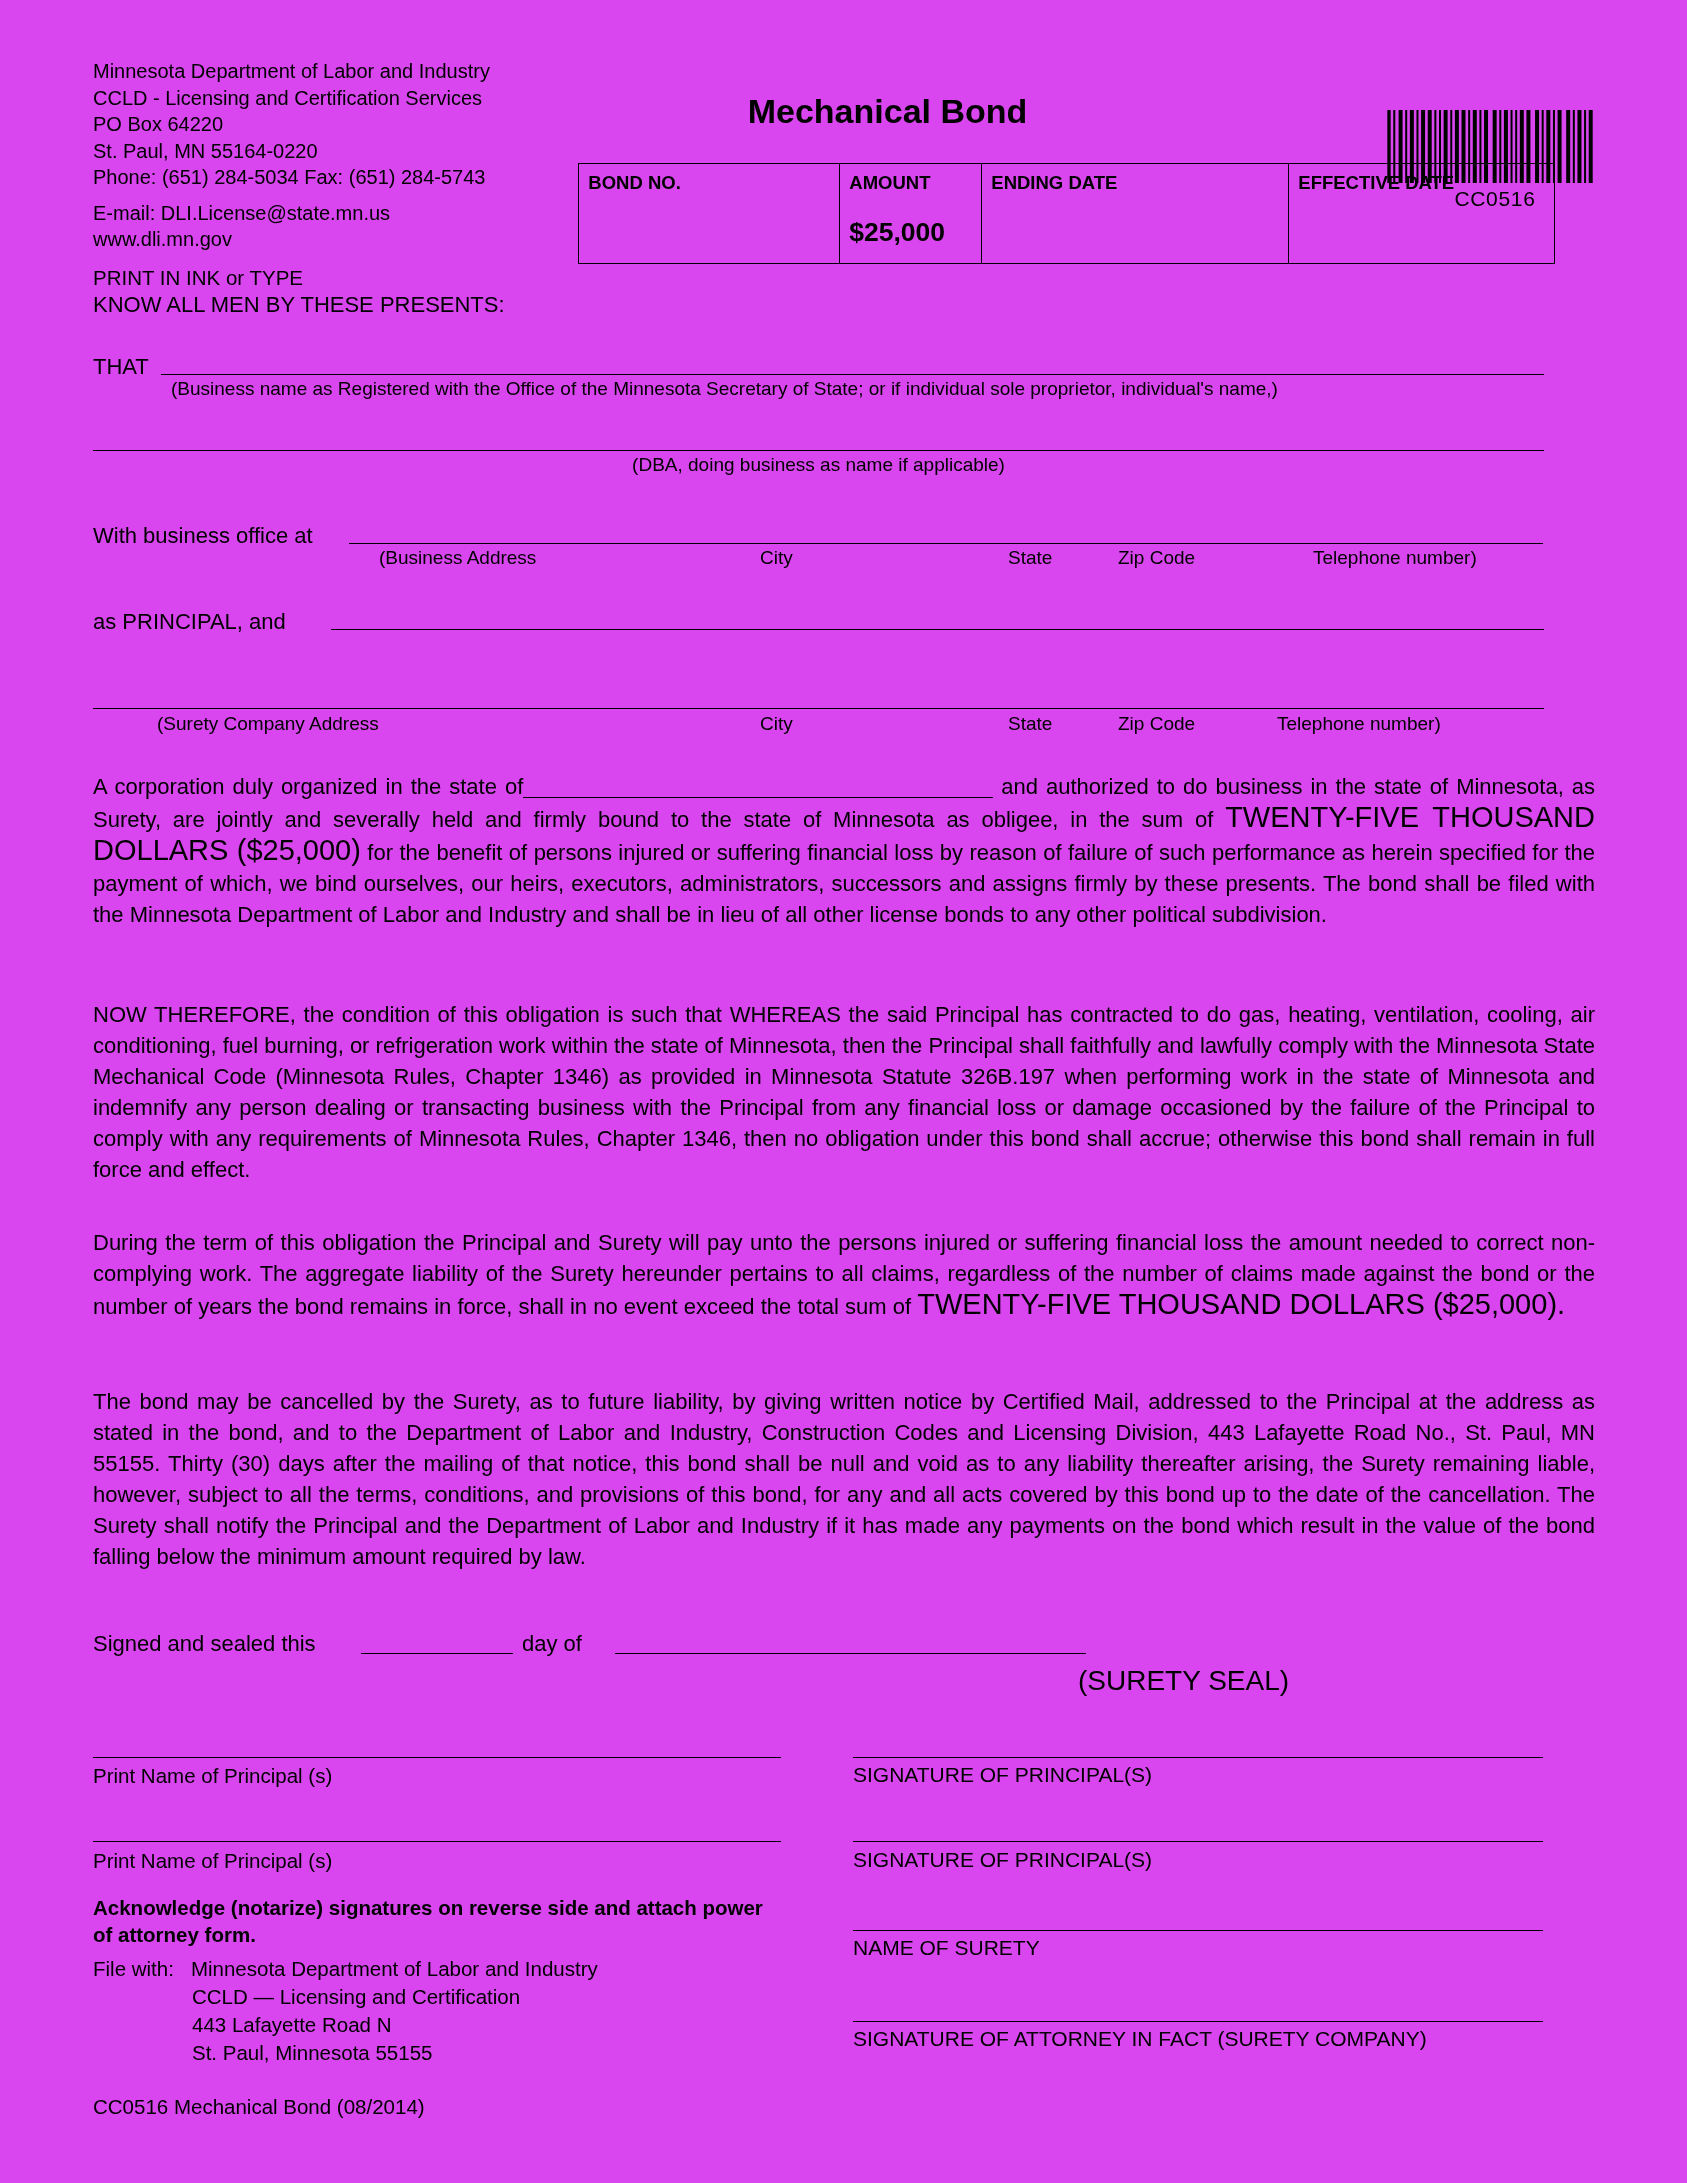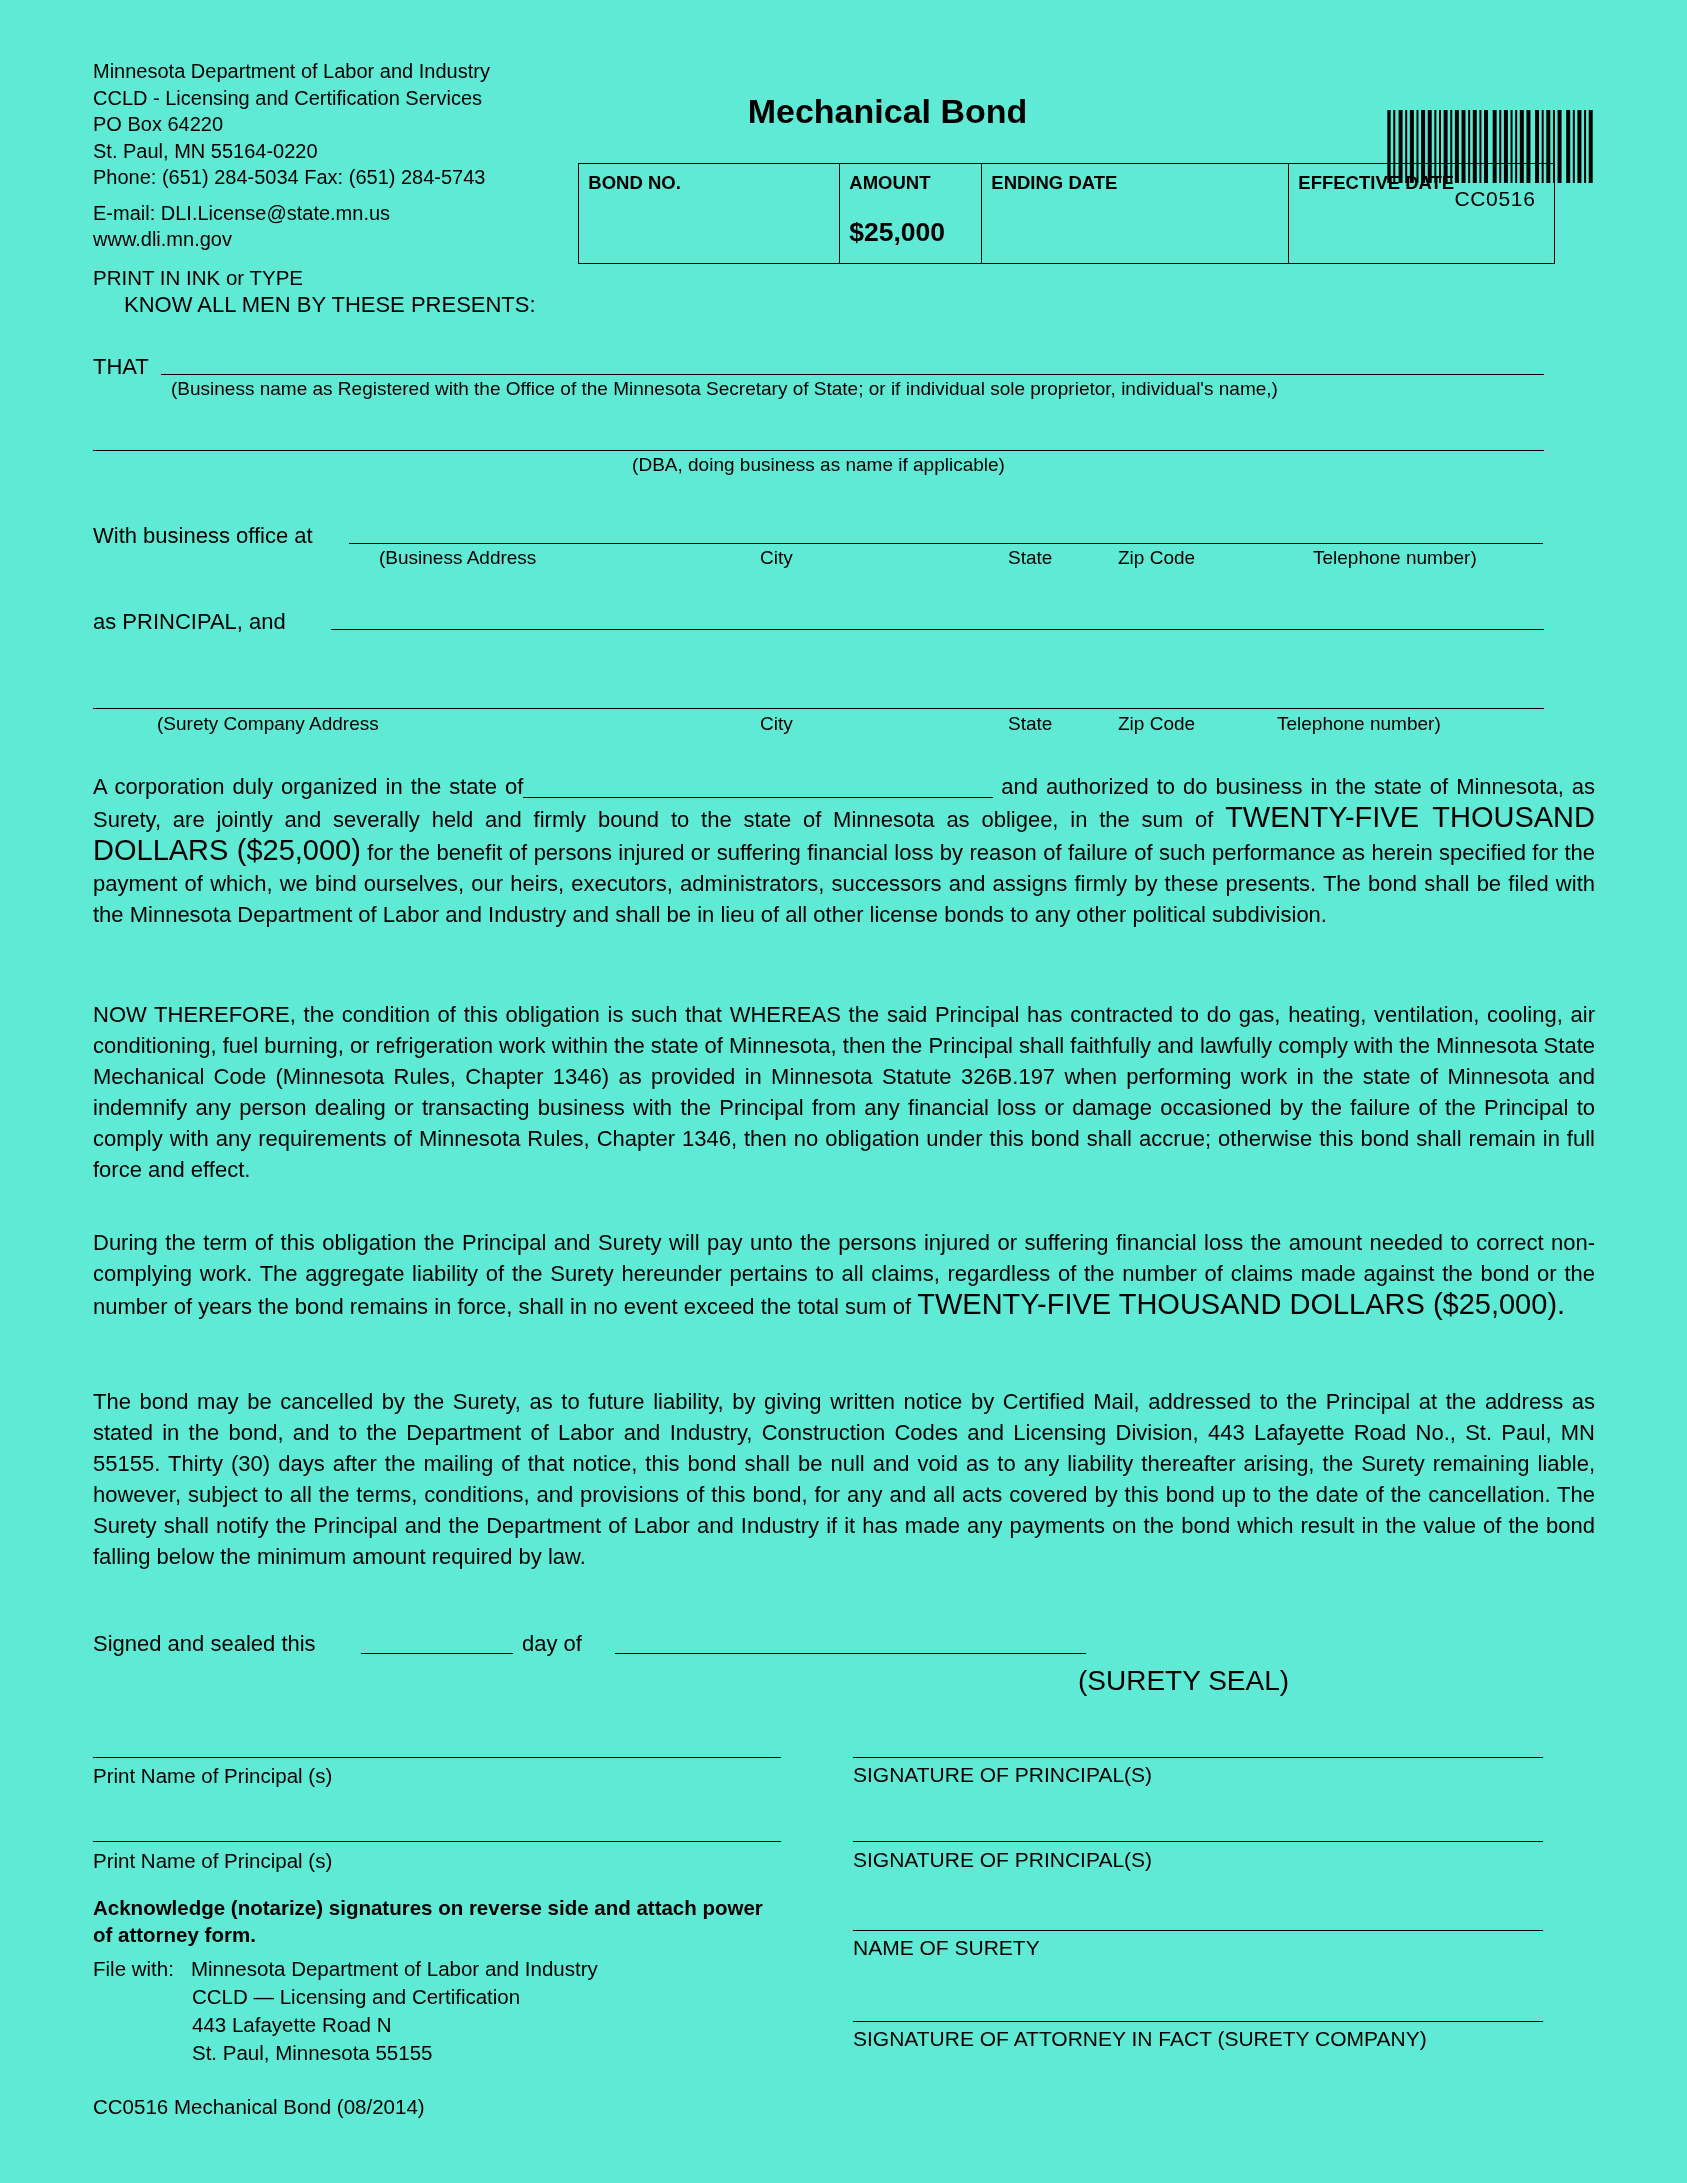--- a/index.html
+++ b/index.html
@@ -8,21 +8,21 @@
     background: #ffffff;
   }
   body {
     font-family: "Liberation Sans", sans-serif;
     color: #000000;
   }
   .page {
     position: relative;
     width: 1687px;
     height: 2183px;
-    background: #5eead4;
+    background: #d946ef;
     box-sizing: border-box;
     padding: 0;
     overflow: hidden;
   }
 
   
   .header {
     position: absolute;
     left: 93px;
     top: 58px;
@@ -105,21 +105,21 @@
   .c-eff     { width: 265px; }
   .c-end     { width: 307px; }
 
   
   .abs { position: absolute; }
 
   .print-ink {
     left: 93px; top: 265px; font-size: 20.5px; line-height: 26.5px;
   }
   .know-all {
-    left: 93px; top: 291px; font-size: 22px; line-height: 28px; margin-left: 31px;
+    left: 93px; top: 291px; font-size: 22px; line-height: 28px;
   }
   .fill-lead {
     position: absolute;
     font-size: 22px;
     line-height: 26.5px;
     white-space: nowrap;
   }
   .fill-line {
     position: absolute;
     border-bottom: 1.3px solid #000;

